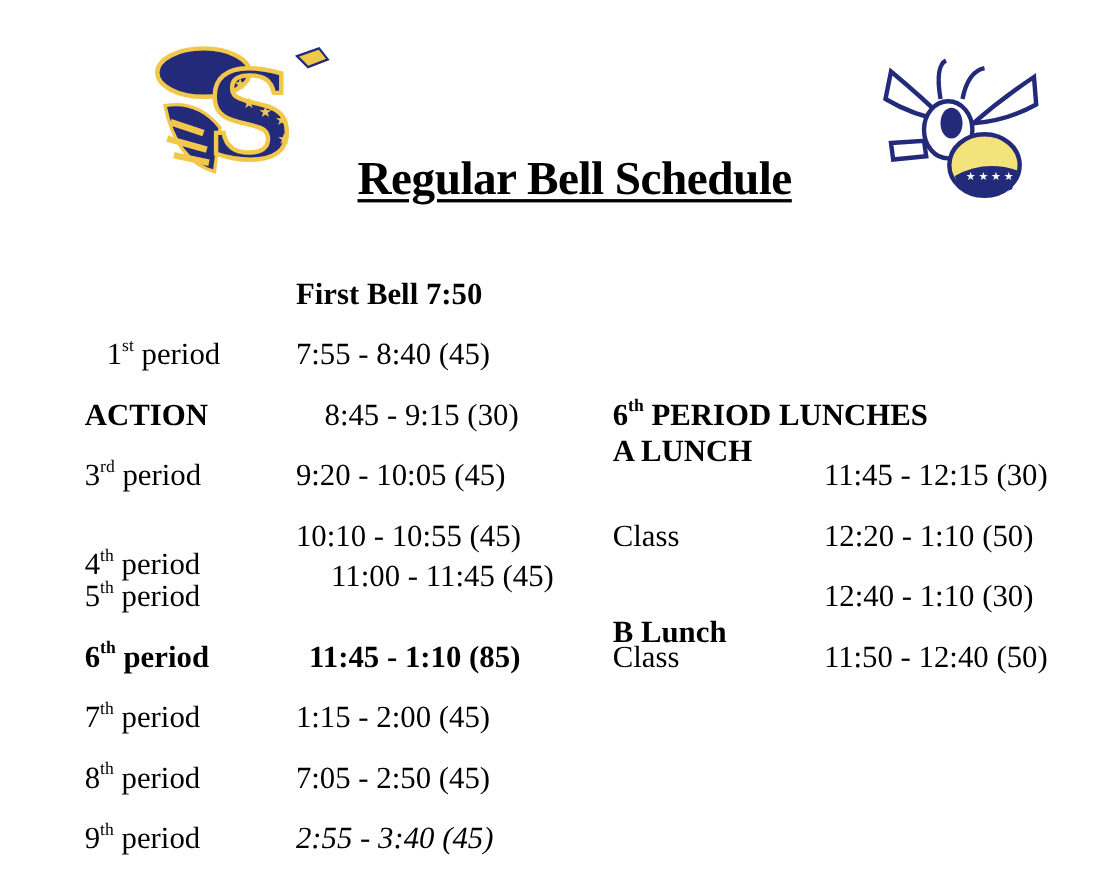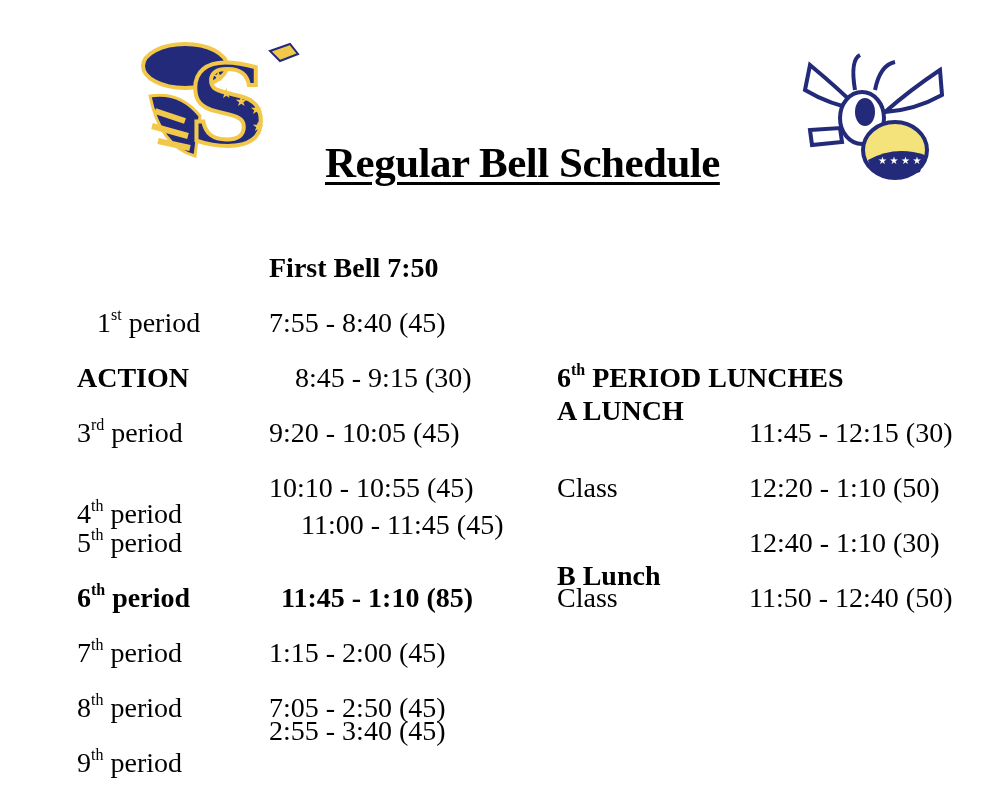--- a/index.html
+++ b/index.html
@@ -63,21 +63,21 @@
     <div class="txt" style="left: 269px; top: 474px;">10:10 - 10:55 (45)</div>
     <div class="txt" style="left: 77px; top: 529px;"><span>5</span><sup>th</sup><span> period</span></div>
     <div class="txt" style="left: 269px; top: 511px; margin-left: 32px;">11:00 - 11:45 (45)</div>
     <div class="txt b" style="left: 77px; top: 584px;"><span>6</span><sup>th</sup><span> period</span></div>
     <div class="txt b" style="left: 269px; top: 584px; margin-left: 12px;">11:45 - 1:10 (85)</div>
     <div class="txt" style="left: 77px; top: 639px;"><span>7</span><sup>th</sup><span> period</span></div>
     <div class="txt" style="left: 269px; top: 639px;">1:15 - 2:00 (45)</div>
     <div class="txt" style="left: 77px; top: 694px;"><span>8</span><sup>th</sup><span> period</span></div>
     <div class="txt" style="left: 269px; top: 694px;">7:05 - 2:50 (45)</div>
     <div class="txt" style="left: 77px; top: 749px;"><span>9</span><sup>th</sup><span> period</span></div>
-    <div class="txt" style="left: 269px; top: 717px;">2:55 - 3:40 (45)</div>
+    <div class="txt" style="left: 269px; top: 749px; font-style: italic;">2:55 - 3:40 (45)</div>
   </div>
 
 <div class="txt b" style="left:557px; top:364px;"><span>6</span><sup>th</sup><span> PERIOD LUNCHES</span></div>
 
 <div id="lunches">
     <div class="txt b" style="left: 557px; top: 397px;">A LUNCH</div>
     <div class="txt" style="left: 749px; top: 419px;">11:45 - 12:15 (30)</div>
     <div class="txt" style="left: 557px; top: 474px;">Class</div>
     <div class="txt" style="left: 749px; top: 474px;">12:20 - 1:10 (50)</div>
     <div class="txt b" style="left: 557px; top: 529px; margin-top: 33px;">B Lunch</div>

